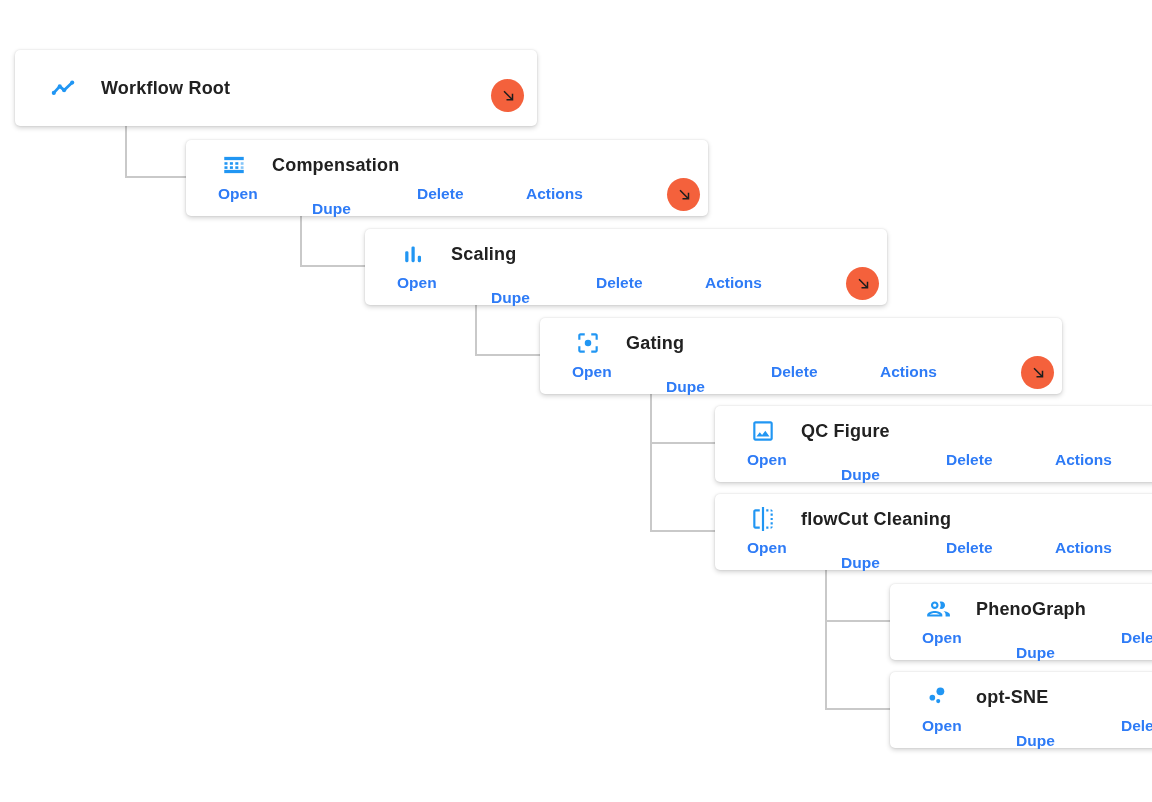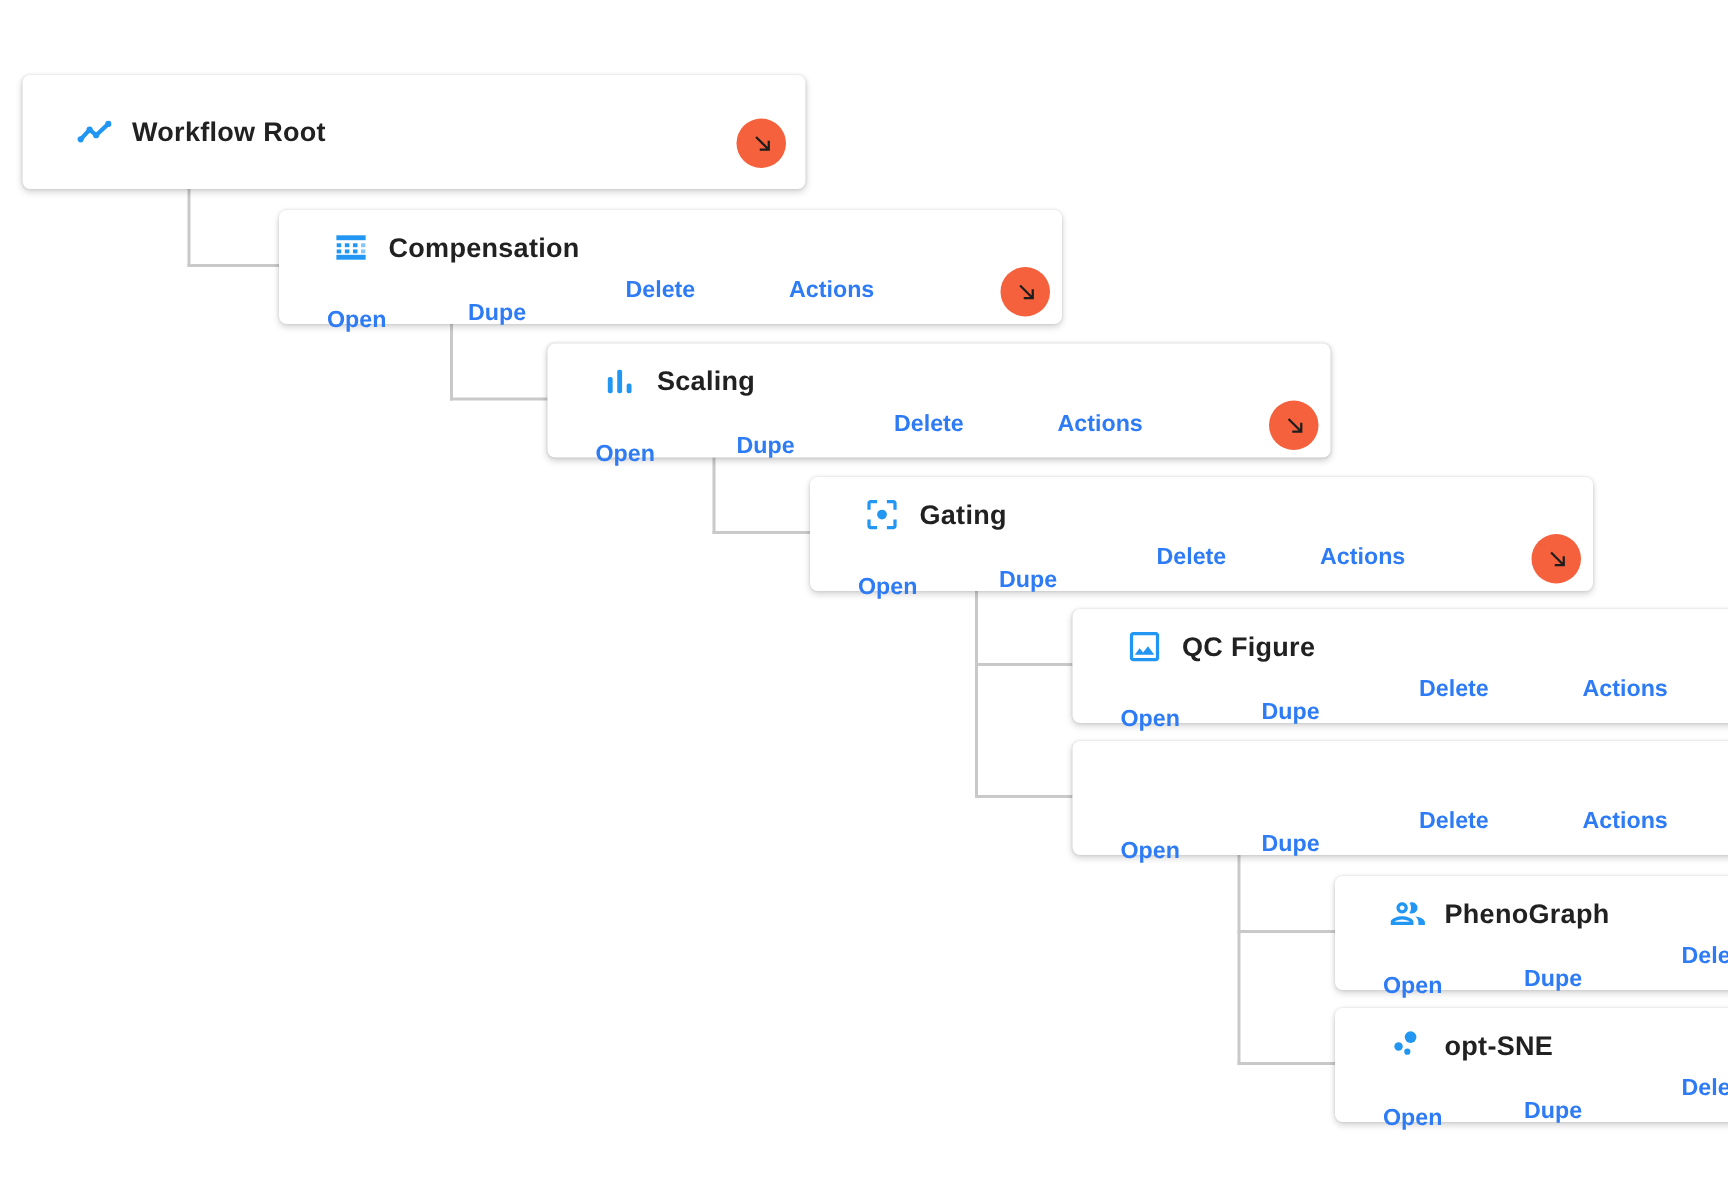--- a/index.html
+++ b/index.html
@@ -20,21 +20,21 @@
     background: var(--card-bg, #fff);
     border-radius: 5px;
     box-shadow: 0 0 2px rgba(0,0,0,0.12), 0 2px 5px rgba(0,0,0,0.18);
   }
   .title-row {
     position: absolute;
     left: 35px;
     top: 12px;
     display: flex;
     align-items: center;
-    gap: 12px;
+    gap: 25px;
     white-space: nowrap;
   }
   .card.no-actions .title-row { top: 25px; }
   .node-icon {
     width: 26px;
     height: 26px;
     display: inline-flex;
     color: var(--icon-blue, #2196f3);
     flex: 0 0 auto;
   }
@@ -54,21 +54,21 @@
   }
   .action-link {
     position: absolute;
     top: 0;
     font-size: 15.5px;
     font-weight: 700;
     color: var(--link-blue, #2e7bf6);
     cursor: pointer;
     white-space: nowrap;
   }
-  .pos-0 { left: 32px; margin-top: 20px; }
+  .pos-0 { left: 32px; }
   .pos-1 { left: 126px; margin-top: 15px; }
   .pos-2 { left: 231px; }
   .pos-3 { left: 340px; }
   .badge {
     position: absolute;
     width: 33px;
     height: 33px;
     border-radius: 50%;
     background: var(--badge-orange, #f4613c);
     right: 8px;
@@ -209,20 +209,28 @@
     </div>
     <div class="actions-row">
           <span class="action-link pos-0">Open</span>
           <span class="action-link pos-1">Dupe</span>
           <span class="action-link pos-2">Delete</span>
           <span class="action-link pos-3">Actions</span>
         </div>
 
   </div>
       <div class="card" style="left: 715px; top: 494px; width: 522px; height: 76px;">
+    <div class="title-row">
+      <span class="node-icon">
+            <svg viewBox="0 0 24 24" fill="currentColor">
+              <path d="M15 21h2v-2h-2v2zm4-12h2V7h-2v2zM3 5v14c0 1.1.9 2 2 2h4v-2H5V5h4V3H5c-1.1 0-2 .9-2 2zm16-2v2h2c0-1.1-.9-2-2-2zm-8 20h2V1h-2v22zm8-6h2v-2h-2v2zM15 5h2V3h-2v2zm4 8h2v-2h-2v2zm0 8c1.1 0 2-.9 2-2h-2v2z"></path>
+            </svg>
+          </span>
+      <span class="node-title">flowCut Cleaning</span>
+    </div>
     <div class="actions-row">
           <span class="action-link pos-0">Open</span>
           <span class="action-link pos-1">Dupe</span>
           <span class="action-link pos-2">Delete</span>
           <span class="action-link pos-3">Actions</span>
         </div>
 
   </div>
       <div class="card" style="left: 890px; top: 584px; width: 522px; height: 76px;">
     <div class="title-row">

